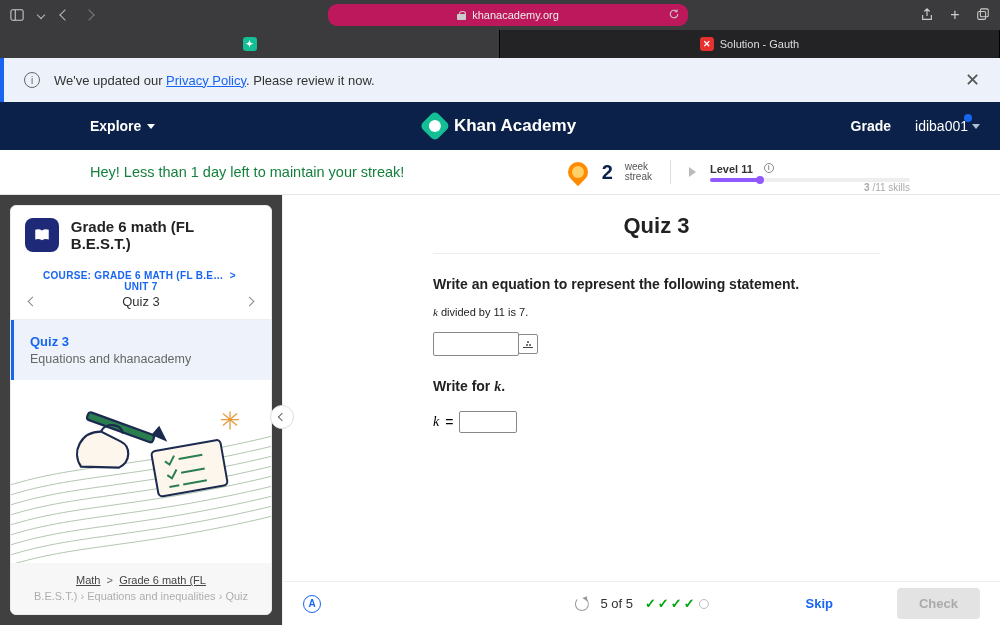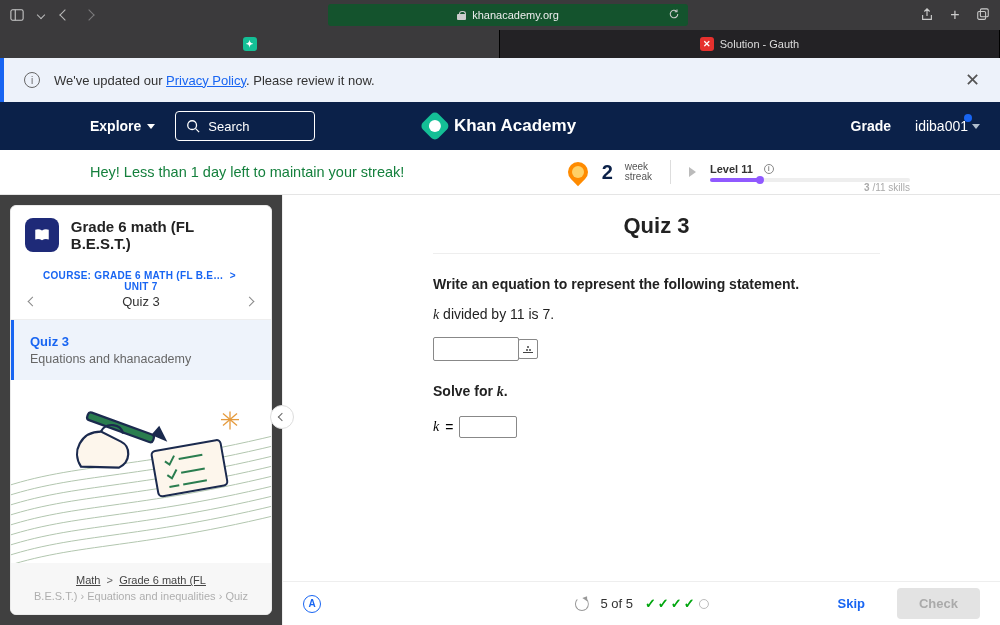--- a/index.html
+++ b/index.html
@@ -6,21 +6,21 @@
   html, body { width: 1000px; height: 625px; overflow: hidden; background: #fff; }
 
   
   .browser-top { height: 30px; background: #3b3a3c; display: flex; align-items: center; padding: 0 10px; color: #ccc; font-size: 11px; }
   .bt-left { display:flex; align-items:center; gap:10px; }
   .bt-icon { width:14px; height:14px; display:flex; align-items:center; justify-content:center; color:#ccc; }
   .chev { width:8px; height:8px; border-left:1.5px solid #bbb; border-bottom:1.5px solid #bbb; }
   .chev.left { transform: rotate(45deg); }
   .chev.right { transform: rotate(-135deg); opacity:.5; }
   .url-bar { flex:1; display:flex; justify-content:center; }
-  .url-pill { width: 360px; height:22px; background:#14532d; border-radius:3px; display:flex; align-items:center; justify-content:center; gap:6px; font-size:11px; color:#eee; position:relative;}
+  .url-pill { width: 360px; height:22px; background:#be185d; border-radius:9px; display:flex; align-items:center; justify-content:center; gap:6px; font-size:11px; color:#eee; position:relative;}
   .url-pill .refresh { position:absolute; right:8px; }
   .bt-right { display:flex; gap:14px; align-items:center; }
 
   .tab-strip { height:28px; background:#232225; display:flex; font-size:11px; color:#ddd; }
   .tab { flex:1; display:flex; align-items:center; justify-content:center; gap:6px; border-right:1px solid #000; }
   .tab.active { background:#3b3a3c; }
   .tab .favicon { width:14px; height:14px; border-radius:3px; display:flex; align-items:center; justify-content:center; font-size:9px; font-weight:bold; }
   .fav-khan { background:#14bf96; color:#fff;}
   .fav-gauth { background:#e6312e; color:#fff;}
 
@@ -48,21 +48,21 @@
   .streak-bar { height:45px; border-bottom:1px solid #e5e5e5; display:flex; align-items:center; padding:0 90px; font-size:14.5px; }
   .streak-left { color:#15803d; }
   .streak-right { margin-left:auto; display:flex; align-items:center; gap:8px; font-size:11px; color:#555;}
   .flame { width:20px;height:20px; background:#ff8b00; border-radius:50% 50% 50% 0; transform:rotate(-45deg); position:relative;}
   .flame-inner { position:absolute; inset:4px; background:#ffd166; border-radius:50%; transform:rotate(45deg);}
   .streak-num { font-size:20px; font-weight:700; color:#0b2149; margin:0 4px 0 6px;}
   .week-streak { line-height:1; font-size:10px; color:#555;}
   .divider-v { width:1px; height:24px; background:#ddd; margin:0 10px;}
   .play-tri { width:0;height:0;border-top:5px solid transparent;border-bottom:5px solid transparent;border-left:7px solid #bbb;}
   .level-block { display:flex; flex-direction:column; gap:3px; margin-left:6px; width:200px;}
-  .level-top { display:flex; align-items:center; gap:11px; font-size:11px; color:#333; font-weight:600;}
+  .level-top { display:flex; align-items:flex-start; gap:11px; font-size:11px; color:#333; font-weight:600;}
   .level-top .info { width:10px;height:10px;border:1px solid #888;border-radius:50%; font-size:7px; display:flex;align-items:center;justify-content:center;color:#888;}
   .prog-bar { width:200px; height:4px; background:#eee; border-radius:3px; position:relative;}
   .prog-fill { height:100%; width:25%; background:#9059ff; border-radius:3px; }
   .prog-dot { width:8px;height:8px;border-radius:50%;background:#9059ff; position:absolute; left:25%; top:-2px; transform:translateX(-50%);}
   .skills { font-size:10px; color:#aaa; position:absolute; right:0; top:4px;}
   .level-wrap { position:relative; }
 
   
   .main { display:flex; height: calc(625px - 30px - 28px - 44px - 48px - 45px); background:#404040; }
   .sidebar { width:282px; padding:10px; }
@@ -85,21 +85,21 @@
   .side-bottom { background:#f7f7f7; padding:10px 14px; font-size:11px; color:#666; text-align:center; line-height:1.4;}
   .side-bottom a { color:#444; text-decoration:underline;}
 
   .content { flex:1; background:#fff; position:relative; border-left:1px solid #eee; display:flex; flex-direction:column;}
   .collapse-handle { position:absolute; left:-1px; top:210px; width:24px; height:24px; background:#fff; border:1px solid #ddd; border-radius:50%; display:flex; align-items:center; justify-content:center; transform:translateX(-50%);}
   .collapse-handle .chev-s { width:6px;height:6px;border-left:1.5px solid #666;border-bottom:1.5px solid #666; transform:rotate(45deg);}
 
   .quiz-body { flex:1; padding: 18px 120px 0 150px; overflow:hidden;}
   .quiz-title { text-align:center; font-size:22px; font-weight:700; color:#222; padding-bottom:14px; border-bottom:1px solid #eee; margin-bottom:22px;}
   .prompt { font-size:14px; font-weight:700; color:#222; margin-bottom:14px;}
-  .statement { font-size:14px; color:#222; margin-bottom:14px;}
+  .statement { font-size:11px; color:#222; margin-bottom:14px;}
   .statement .var { font-style:italic; font-family:"Times New Roman",serif;}
   .eq-input-wrap { display:flex; align-items:center; margin-bottom:22px;}
   .eq-input { width:86px; height:24px; border:1px solid #888; border-radius:2px; }
   .kbd-btn { width:20px;height:20px;border:1px solid #888; border-radius:2px; margin-left:-1px; display:flex; flex-direction:column; align-items:center; justify-content:center; gap:1px; background:#fff;}
   .kbd-btn span{width:2px;height:2px;background:#444;border-radius:50%;}
   .kbd-row{display:flex;gap:1px;}
   .solve { font-size:14px; font-weight:700; color:#222; margin-bottom:16px;}
   .solve .var { font-style:italic; font-family:"Times New Roman",serif;}
   .k-eq { display:flex; align-items:center; gap:6px; font-size:14px;}
   .k-eq .var { font-style:italic; font-family:"Times New Roman",serif;}
@@ -109,21 +109,21 @@
   .bottom-bar { height:44px; border-top:1px solid #eee; display:flex; align-items:center; padding:0 20px; font-size:13px;}
   .badge { width:18px;height:18px;border:1.5px solid #1865f2;border-radius:50%; display:flex;align-items:center;justify-content:center; color:#1865f2; font-size:10px; font-weight:700;}
   .bb-center { position:absolute; left:50%; transform:translateX(-50%); display:flex; align-items:center; gap:12px; color:#333;}
   .bb-center .reload { width:14px;height:14px;border:1.5px solid #999; border-radius:50%; border-top-color:transparent; position:relative;}
   .bb-center .reload::after{content:"";position:absolute;top:-2px;right:-1px;width:0;height:0;border-left:3px solid transparent;border-right:3px solid transparent;border-bottom:4px solid #999; transform:rotate(35deg);}
   .checks { display:flex; gap:2px; align-items:center;}
   .chk { color:#00a60e; font-size:13px; font-weight:bold;}
   .circ { width:10px;height:10px;border:1.5px solid #bbb;border-radius:50%; display:inline-block; margin-left:2px;}
   .bb-right { margin-left:auto; display:flex; align-items:center; gap:32px;}
   .skip { color:#1865f2; font-weight:600; }
-  .check-btn { background:#e3e3e3; color:#aaa; padding:8px 22px; border-radius:4px; font-weight:600;}
+  .check-btn { background:#e3e3e3; color:#aaa; padding:8px 22px; border-radius:4px; font-weight:600;margin-left:32px;}
 
   .lock { width:9px;height:9px; display:inline-block; position:relative;}
   .lock::before{content:"";position:absolute;bottom:0;left:0;width:9px;height:6px;background:#ccc;border-radius:1px;}
   .lock::after{content:"";position:absolute;top:0;left:2px;width:5px;height:4px;border:1px solid #ccc;border-bottom:none;border-radius:3px 3px 0 0;}
 </style>
 </head>
 <body>
 
 <div class="browser-top">
   <div class="bt-left">
@@ -184,27 +184,20 @@
   <span>
     <span>We've updated our </span><a href="#">Privacy Policy</a><span>. Please review it now.</span>
   </span>
   <span class="close">✕</span>
 </div>
 
 <div class="khan-header">
   <div class="explore">
     <span>Explore</span>
       <span class="caret-down"></span>
-  </div>
-  <div class="search-box">
-    <svg viewBox="0 0 16 16">
-        <circle cx="7" cy="7" r="5" fill="none" stroke="#fff" stroke-width="1.5"></circle>
-        <line x1="11" y1="11" x2="15" y2="15" stroke="#fff" stroke-width="1.5"></line>
-      </svg>
-    <span>Search</span>
   </div>
   <div class="khan-logo">
     <span class="leaf">
         <span class="leaf-inner"></span>
       </span>
     <span>Khan Academy</span>
   </div>
   <div class="header-right">
     <span style="font-weight:600;">Grade</span>
     <div class="username">
@@ -330,21 +323,21 @@
               <span></span>
             </div>
           <div class="kbd-row">
               <span></span>
               <span></span>
             </div>
           <div class="kbd-row" style="width:10px;height:1px;background:#444;"></div>
         </div>
       </div>
       <div class="solve">
-        <span>Solve for </span><span class="var">k</span><span>.</span>
+        <span>Write for </span><span class="var">k</span><span>.</span>
       </div>
       <div class="k-eq">
         <span class="var">k</span>
         <span>=</span>
         <input class="k-input" style="">
       </div>
     </div>
 
     <div class="bottom-bar" style="position:relative;">
       <span class="badge">A</span>

